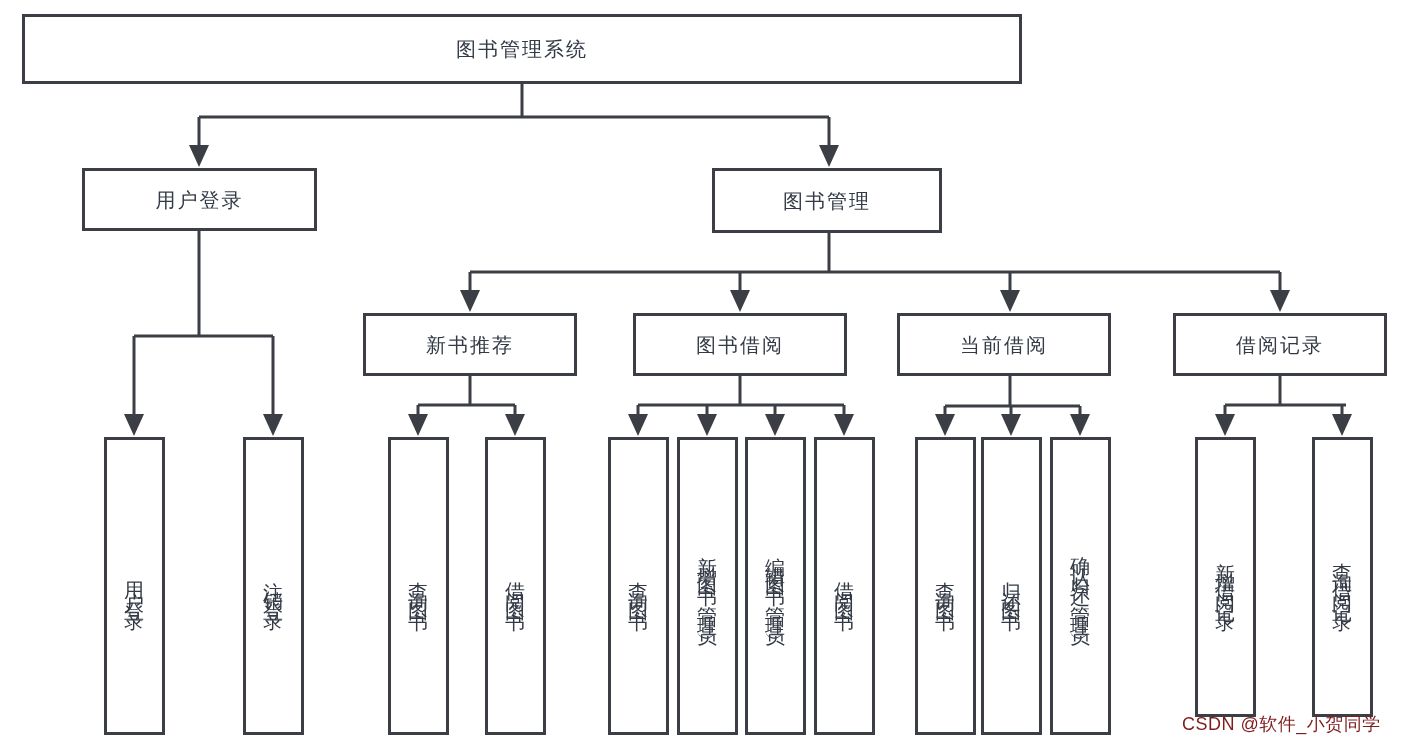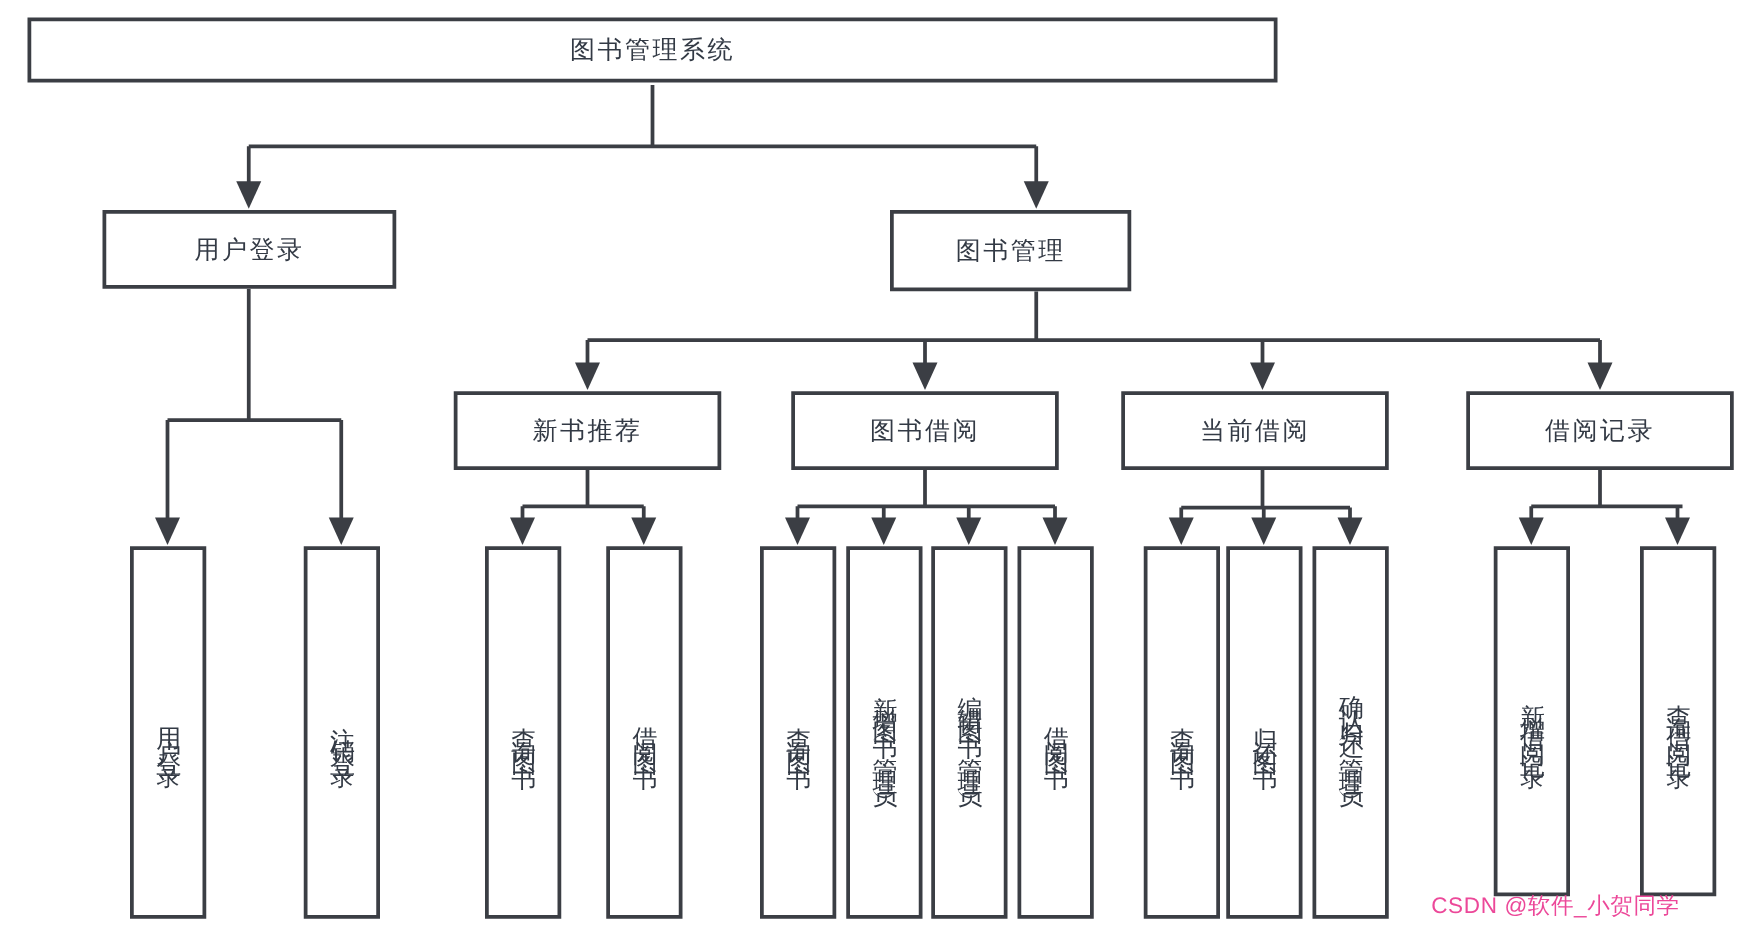--- a/index.html
+++ b/index.html
@@ -22,24 +22,24 @@
   .node .lbl{line-height:1;white-space:nowrap;}
   .hnode .lbl{font-size:20px;letter-spacing:2px;}
   .vnode .lbl{
     writing-mode:vertical-rl;
     text-orientation:mixed;
     font-size:20px;
     letter-spacing:10px;
     white-space:nowrap;
   }
   
-  #n-root{left:22px;top:14px;width:1000px;height:52px;}
+  #n-root{left:22px;top:14px;width:1000px;height:70px;}
   
   #n-user-login{left:82px;top:168px;width:235px;height:63px;}
-  #n-book-mgmt{left:712px;top:168px;width:193px;height:65px;}
+  #n-book-mgmt{left:712px;top:168px;width:230px;height:65px;}
   
   .l3{top:313px;width:214px;height:63px;}
   #n-l3-0{left:363px;text-align:center;}
   #n-l3-1{left:633px;}
   #n-l3-2{left:897px;}
   #n-l3-3{left:1173px;}
   
   .leaf{top:437px;width:61px;height:298px;}
   #n-leaf-0{left:104px;}
   #n-leaf-1{left:243px;}
@@ -49,24 +49,24 @@
   #n-leaf-5{left:677px;}
   #n-leaf-6{left:745px;}
   #n-leaf-7{left:814px;}
   #n-leaf-8{left:915px;}
   #n-leaf-9{left:981px;}
   #n-leaf-10{left:1050px;}
   #n-leaf-11{left:1195px;height:280px;}
   #n-leaf-12{left:1312px;height:280px;}
   .watermark{
     position:absolute;
-    left:1145px;top:712px;
+    left:1182px;top:712px;
     font-size:18px;
     letter-spacing:0.5px;
-    color:#ec4899;
+    color:#7f1d1d;
     z-index:5;
     white-space:nowrap;
   }
 </style>
 </head>
 <body>
 
 <div class="stage">
 
   <svg class="wires" width="1405" height="747" viewBox="0 0 1405 747" aria-hidden="true">

